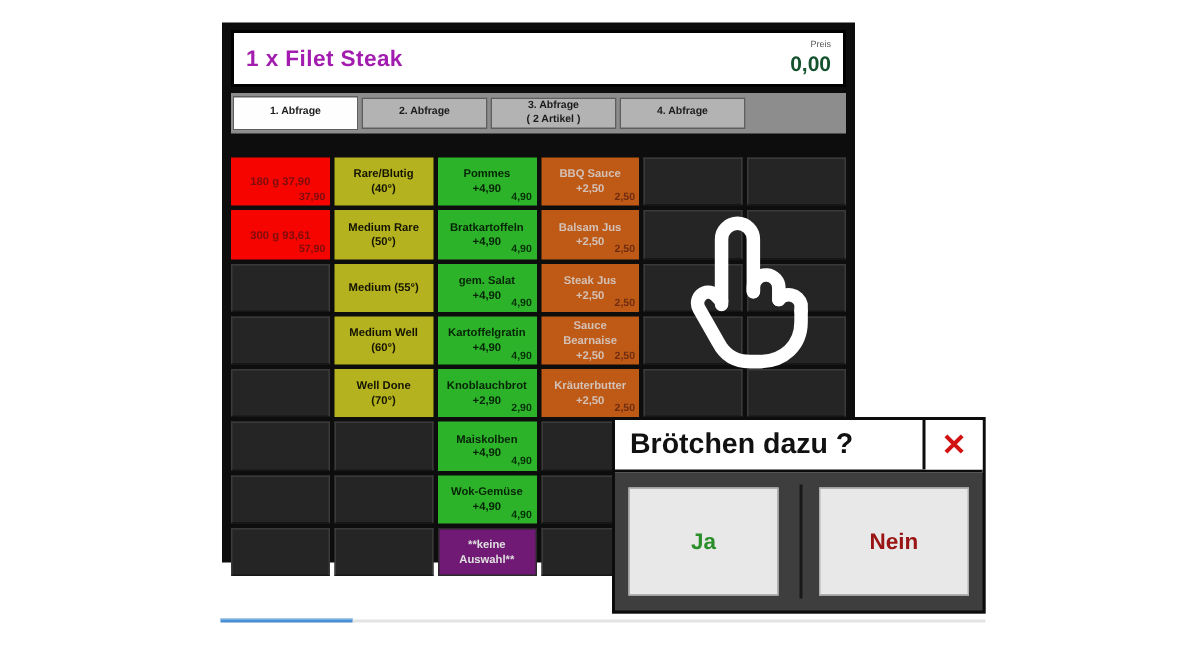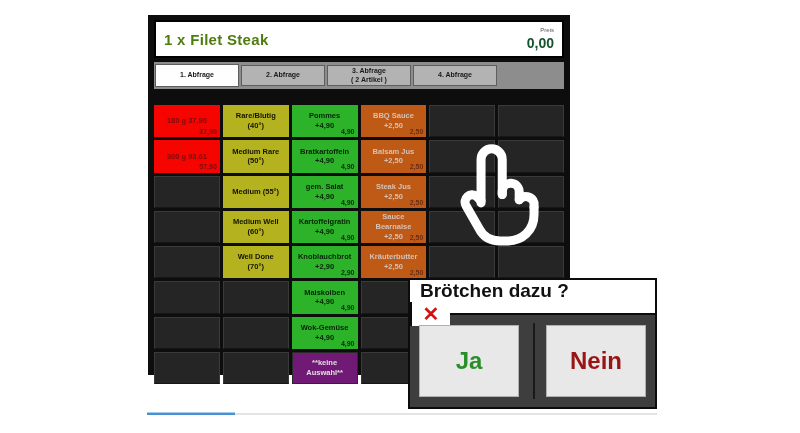--- a/index.html
+++ b/index.html
@@ -9,21 +9,21 @@
   }
   
   .panel{
     position:absolute;left:148px;top:15px;width:422px;height:360px;
     background:#0d0d0d;padding:5px 6px;box-sizing:border-box;
   }
   .header{
     height:38px;background:#ffffff;border:2px solid #000;box-sizing:border-box;
     display:flex;align-items:center;justify-content:space-between;padding:0 8px;
   }
-  .header-title{font-size:15px;font-weight:bold;color:#4d7c0f;letter-spacing:.3px;}
+  .header-title{font-size:15px;font-weight:bold;color:#a21caf;letter-spacing:.3px;}
   .price-block{text-align:right;line-height:1;}
   .price-label{display:block;font-size:6px;color:#555;margin-bottom:2px;}
   .price-value{font-size:14px;font-weight:bold;color:#14532d;}
   .tabstrip{
     margin-top:4px;height:27px;background:#8d8d8d;display:flex;align-items:center;
     gap:2px;padding-left:1px;box-sizing:border-box;
   }
   .tab{
     width:84px;height:21px;background:#b3b3b3;border:1px solid #5e5e5e;box-sizing:border-box;
     display:flex;align-items:center;justify-content:center;text-align:center;
@@ -49,31 +49,31 @@
   .c-red .cell-corner{color:#7e0d0d;}
   .c-green .cell-corner{color:#063006;}
   .c-orange .cell-corner{color:#6f2c10;}
   
   .hand{position:absolute;left:445px;top:136px;width:106px;height:119px;z-index:5;}
   
   .dialog{
     position:absolute;left:408px;top:278px;width:249px;height:131px;
     border:2px solid #0c0c0c;box-sizing:border-box;background:#3e3e3e;z-index:10;
   }
-  .dialog-titlebar{height:33px;background:#ffffff;display:flex;border-bottom:2px solid #0c0c0c;flex-direction:column;}
+  .dialog-titlebar{height:33px;background:#ffffff;display:flex;border-bottom:2px solid #0c0c0c;}
   .dialog-title{flex:1;display:flex;align-items:center;padding-left:10px;font-size:19px;font-weight:bold;color:#111;}
   .dialog-close{
     width:38px;border-left:2px solid #0c0c0c;display:flex;align-items:center;justify-content:center;
     font-size:20px;font-weight:bold;color:#d01212;background:#fff;cursor:pointer;
   }
   .dialog-body{position:relative;height:92px;display:flex;align-items:center;justify-content:space-between;padding:0 9px;}
   .dialog-divider{position:absolute;left:50%;top:8px;bottom:8px;width:2px;background:#191919;}
   .btn{
     width:100px;height:72px;background:#e8e8e8;border:1px solid #b0b0b0;box-sizing:border-box;
-    display:flex;align-items:center;justify-content:center;font-size:24px;font-weight:bold;cursor:pointer;
+    display:flex;align-items:center;justify-content:center;font-size:15px;font-weight:bold;cursor:pointer;
   }
   .btn-yes{color:#2a8f2a;}
   .btn-no{color:#991414;}
   
   .progress-track{position:absolute;left:147px;top:413px;width:510px;height:2px;background:#e4e4e4;}
   .progress-fill{position:absolute;left:0;top:-1px;width:88px;height:3px;background:#4a90d5;border-top:1px solid #a9cbea;box-sizing:border-box;}
 </style>
 </head>
 <body>
 

